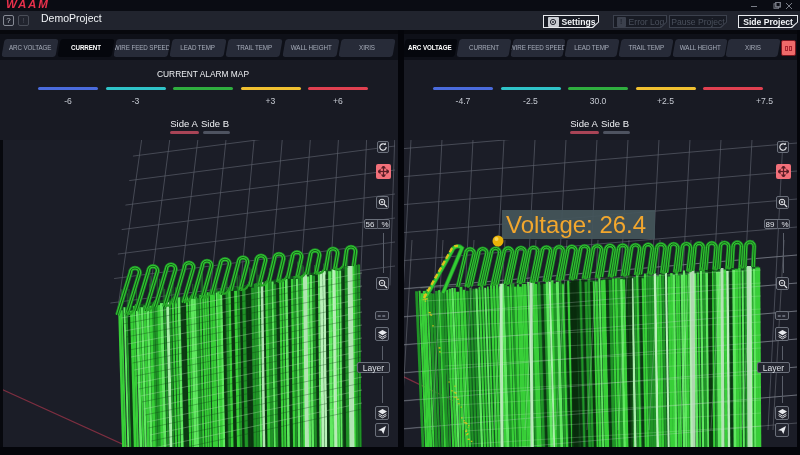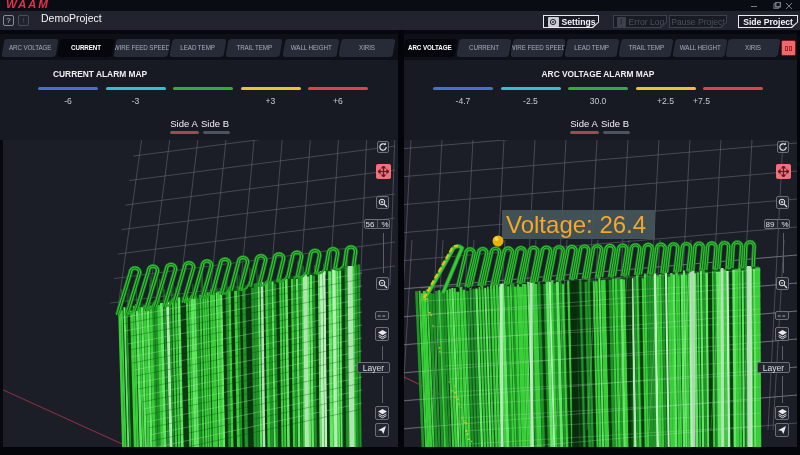--- a/index.html
+++ b/index.html
@@ -77,41 +77,40 @@
 <div style="position:absolute;left:673.5px;top:39px;width:51.5px;height:18px;transform:skewX(-10deg);border-radius:3px 3px 3px 3px;background:#272b38;color:#a6acb9;display:flex;align-items:center;justify-content:center;font-size:7.1px;white-space:nowrap;overflow:hidden">
       <span style="transform:skewX(10deg) scaleX(0.88);letter-spacing:-0.1px">WALL HEIGHT</span>
     </div>
 <div style="position:absolute;left:727.4px;top:39px;width:51.5px;height:18px;transform:skewX(-10deg);border-radius:3px 3px 3px 3px;background:#272b38;color:#a6acb9;display:flex;align-items:center;justify-content:center;font-size:7.1px;white-space:nowrap;overflow:hidden">
       <span style="transform:skewX(10deg) scaleX(0.88);letter-spacing:-0.1px">XIRIS</span>
     </div>
 <div style="position:absolute;left:781px;top:40px;width:15px;height:16px;background:#ee6a6a;border:1px solid #7a1620;border-radius:2px;display:flex;align-items:center;justify-content:center;gap:1px">
       <div style="width:3px;height:5px;border:1px solid #aa2430"></div>
       <div style="width:3px;height:5px;border:1px solid #aa2430"></div>
     </div>
-<div style="position:absolute;left:53px;top:69px;width:300px;color:#eef0f3;font-size:8.4px;font-weight:bold;letter-spacing:0px">CURRENT ALARM MAP</div>
+<div style="position:absolute;left:53px;top:69px;width:300px;text-align:center;color:#eef0f3;font-size:8.4px;font-weight:normal;letter-spacing:0px">CURRENT ALARM MAP</div>
 <div style="position:absolute;left:38.0px;top:87px;width:60px;height:3px;border-radius:2px;background:#4a6bdc"></div>
 <div style="position:absolute;left:28.0px;top:96px;width:80px;text-align:center;color:#c6cad2;font-size:8.6px">-6</div>
 <div style="position:absolute;left:105.5px;top:87px;width:60px;height:3px;border-radius:2px;background:#2fc3c8"></div>
 <div style="position:absolute;left:95.5px;top:96px;width:80px;text-align:center;color:#c6cad2;font-size:8.6px">-3</div>
 <div style="position:absolute;left:173.0px;top:87px;width:60px;height:3px;border-radius:2px;background:#2fae3f"></div>
 <div style="position:absolute;left:240.5px;top:87px;width:60px;height:3px;border-radius:2px;background:#f0c030"></div>
 <div style="position:absolute;left:230.5px;top:96px;width:80px;text-align:center;color:#c6cad2;font-size:8.6px">+3</div>
 <div style="position:absolute;left:308.0px;top:87px;width:60px;height:3px;border-radius:2px;background:#e04050"></div>
 <div style="position:absolute;left:298.0px;top:96px;width:80px;text-align:center;color:#c6cad2;font-size:8.6px">+6</div>
-<div style="position:absolute;left:448px;top:69px;width:300px;text-align:center;color:#eef0f3;font-size:8.4px;font-weight:bold;letter-spacing:0px">ARC VOLTAGE ALARM MAP</div>
 <div style="position:absolute;left:433.0px;top:87px;width:60px;height:3px;border-radius:2px;background:#4a6bdc"></div>
 <div style="position:absolute;left:423.0px;top:96px;width:80px;text-align:center;color:#c6cad2;font-size:8.6px">-4.7</div>
 <div style="position:absolute;left:500.5px;top:87px;width:60px;height:3px;border-radius:2px;background:#2fc3c8"></div>
 <div style="position:absolute;left:490.5px;top:96px;width:80px;text-align:center;color:#c6cad2;font-size:8.6px">-2.5</div>
 <div style="position:absolute;left:568.0px;top:87px;width:60px;height:3px;border-radius:2px;background:#2fae3f"></div>
 <div style="position:absolute;left:558.0px;top:96px;width:80px;text-align:center;color:#c6cad2;font-size:8.6px">30.0</div>
 <div style="position:absolute;left:635.5px;top:87px;width:60px;height:3px;border-radius:2px;background:#f0c030"></div>
 <div style="position:absolute;left:625.5px;top:96px;width:80px;text-align:center;color:#c6cad2;font-size:8.6px">+2.5</div>
 <div style="position:absolute;left:703.0px;top:87px;width:60px;height:3px;border-radius:2px;background:#e04050"></div>
-<div style="position:absolute;left:693.0px;top:96px;width:80px;text-align:left;color:#c6cad2;font-size:8.6px">+7.5</div>
+<div style="position:absolute;left:693.0px;top:96px;width:80px;text-align:right;color:#c6cad2;font-size:8.6px">+7.5</div>
 <div style="position:absolute;left:162px;top:118px;width:44px;text-align:center;color:#f0f2f5;font-size:9.5px;white-space:nowrap">Side A</div>
     <div style="position:absolute;left:170px;top:131px;width:29px;height:2.5px;border-radius:2px;background:#a84456"></div>
     <div style="position:absolute;left:193px;top:118px;width:44px;text-align:center;color:#f0f2f5;font-size:9.5px;white-space:nowrap">Side B</div>
     <div style="position:absolute;left:203px;top:131px;width:27px;height:2.5px;border-radius:2px;background:#4e5360"></div>
 <div style="position:absolute;left:562px;top:118px;width:44px;text-align:center;color:#f0f2f5;font-size:9.5px;white-space:nowrap">Side A</div>
     <div style="position:absolute;left:570px;top:131px;width:29px;height:2.5px;border-radius:2px;background:#a84456"></div>
     <div style="position:absolute;left:593px;top:118px;width:44px;text-align:center;color:#f0f2f5;font-size:9.5px;white-space:nowrap">Side B</div>
     <div style="position:absolute;left:603px;top:131px;width:27px;height:2.5px;border-radius:2px;background:#4e5360"></div>
 <svg width="395" height="307" viewBox="0 0 395 307" style="position:absolute;left:3px;top:140px">
 <rect width="395" height="307" fill="#1b1d27"></rect>

